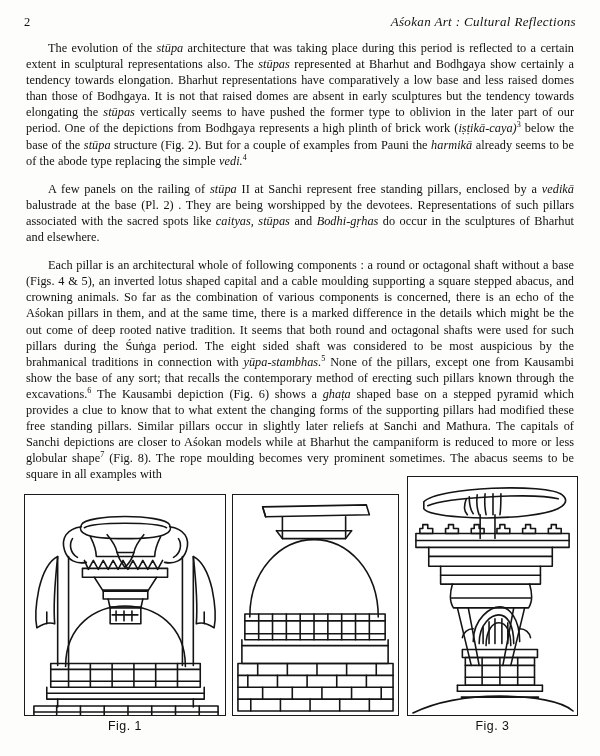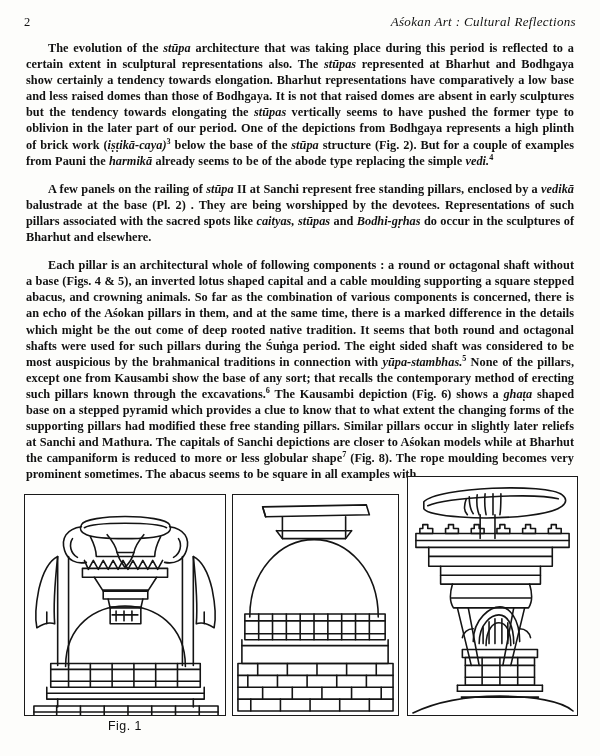--- a/index.html
+++ b/index.html
@@ -54,21 +54,20 @@
   }
   p.para {
     margin: 0 0 0 0;
     font-size: 12.3px;
     line-height: 16.1px;
     text-align: justify;
     text-justify: inter-word;
     text-indent: 22px;
     letter-spacing: 0.02px;
     word-spacing: 0.2px;
-    font-weight: bold;
   }
   p.para + p.para { margin-top: 12px; }
   h2.subhead {
     margin: 11px 0 3px 0;
     font-size: 12.6px;
     font-weight: bold;
     line-height: 16px;
     letter-spacing: 0.25px;
   }
   .it { font-style: italic; }
@@ -260,15 +259,16 @@
           <path d="M50 210 L136 210 M50 216 L136 216 M54 222 L132 222"></path>
           <path d="M50 210 L50 216 M136 210 L136 216"></path>
 
           <path d="M5 238 C30 226 60 221 93 221 C126 221 156 226 167 236"></path>
         </g>
       </svg>
     </div>
 
     <div class="fig-caption" id="fig1-cap">Fig. 1</div>
     <div class="fig-caption" id="fig2-cap">Fig. 2</div>
+    <div class="fig-caption" id="fig3-cap">Fig. 3</div>
   </div>
 
 </div>
 
 </body></html>

